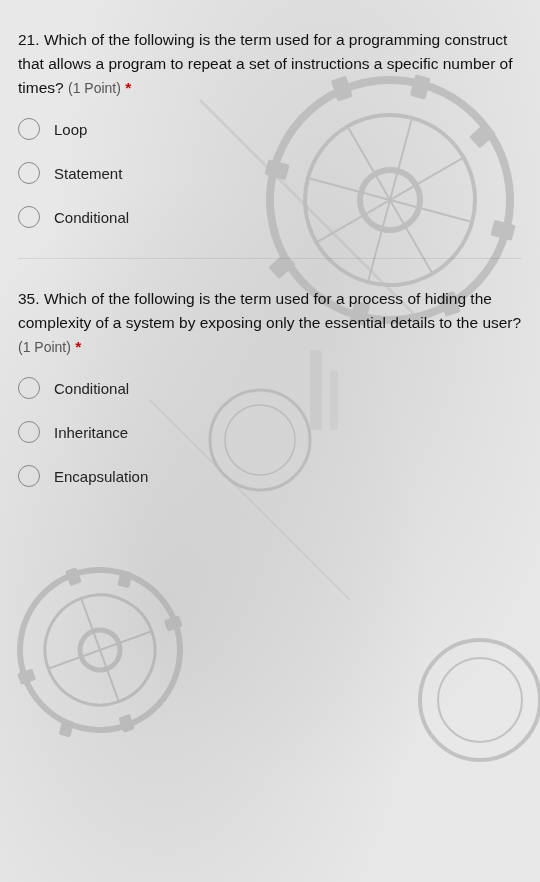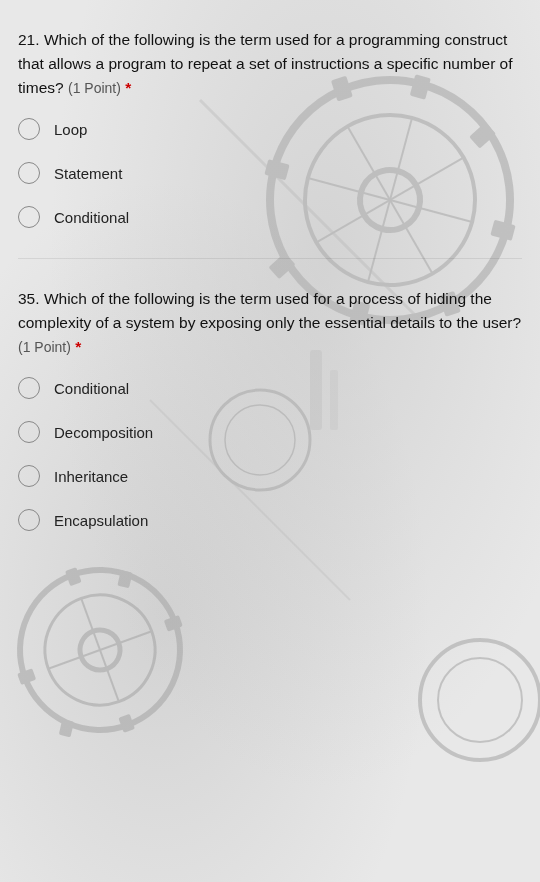--- a/index.html
+++ b/index.html
@@ -193,24 +193,20 @@
       <span class="required-star">*</span>
     </p>
 
     <ul class="options-list">
       <li class="option-item">
         <div class="radio-circle"></div>
         <span class="option-label">Conditional</span>
       </li>
       <li class="option-item">
         <div class="radio-circle"></div>
-        <span class="option-label">Decomposition</span>
-      </li>
-      <li class="option-item">
-        <div class="radio-circle"></div>
         <span class="option-label">Inheritance</span>
       </li>
       <li class="option-item">
         <div class="radio-circle"></div>
         <span class="option-label">Encapsulation</span>
       </li>
     </ul>
   </div>
 
 </div>

